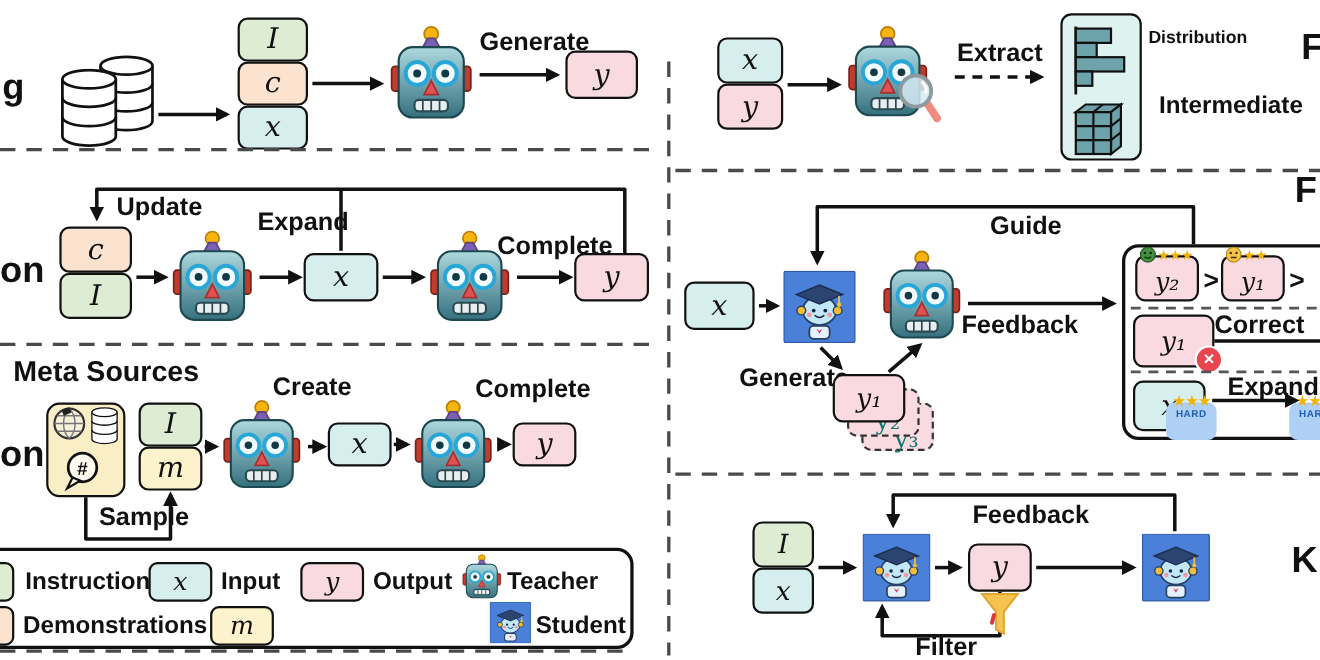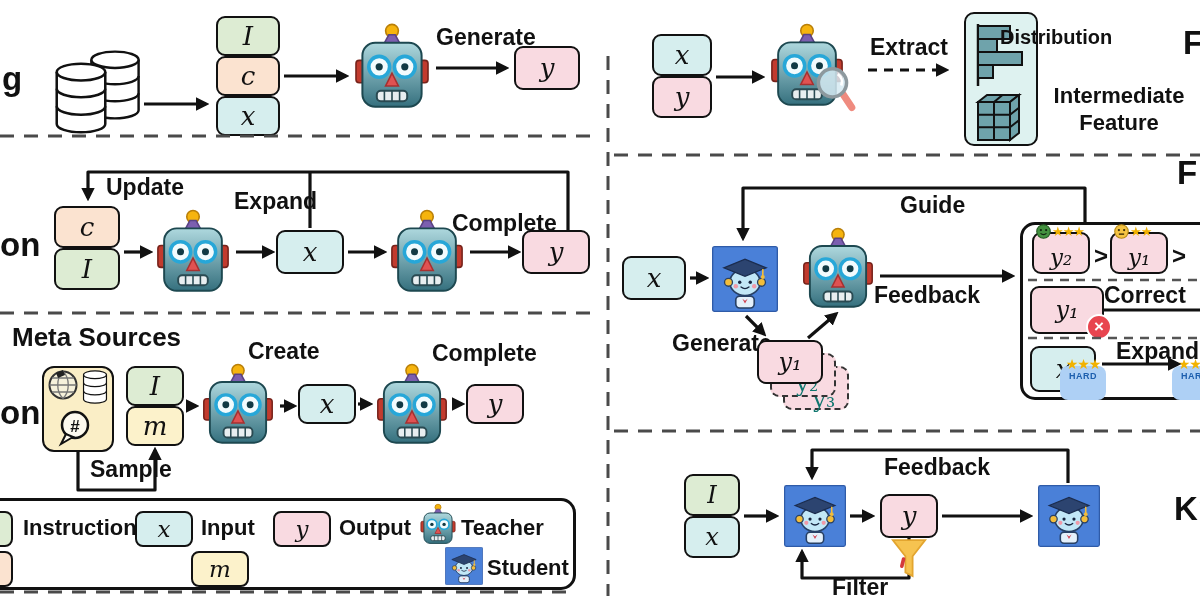--- a/index.html
+++ b/index.html
@@ -194,20 +194,21 @@
   <div class="leg" style="left:216px;top:14px">Input</div>
   <div class="sw bg-pink" style="left:288px;top:10px">
         <span class="mi" style="font-size:23px">y</span>
       </div>
   <div class="leg" style="left:354px;top:14px">Output</div>
   <svg style="position:absolute;left:434px;top:2px" width="38" height="42">
         <use href="#sym-teacher"></use>
       </svg>
   <div class="leg" style="left:476px;top:14px">Teacher</div>
   <div class="sw bg-peach" style="left:-30px;top:50px"></div>
+  <div class="leg" style="left:36px;top:54px">Demonstrations</div>
   <div class="sw bg-yellow" style="left:206px;top:50px">
         <span class="mi" style="font-size:23px">m</span>
       </div>
   <svg style="position:absolute;left:460px;top:46px" width="38" height="38">
         <use href="#sym-student"></use>
       </svg>
   <div class="leg" style="left:502px;top:54px">Student</div>
 </div>
 
 <div class="lbl edge" style="left:1183px;top:24px">F</div>
@@ -233,24 +234,23 @@
     <g transform="translate(12,88)" fill="#6fa3ab" stroke="#111" stroke-width="2">
       <path d="M0,0 L9,-7 L41,-7 L32,0 Z"></path>
           <path d="M24.5,-7 L16,0" fill="none"></path>
       <path d="M32,0 L41,-7 L41,31 L32,38 Z"></path>
           <path d="M32,12.7 L41,5.7 M32,25.3 L41,18.3" fill="none"></path>
       <rect x="0" y="0" width="32" height="38"></rect>
       <path d="M16,0 V38 M0,12.7 H32 M0,25.3 H32" fill="none"></path>
     </g>
   </svg>
 </div>
-<div class="lbl" style="left:1000px;top:26px;font-size:20px">Distribution</div>
+<div class="lbl" style="left:1044px;top:26px;font-size:16px">Distribution</div>
 <div class="lbl" style="left:1038px;top:82px;font-size:22px;width:162px;text-align:center;white-space:normal;line-height:27px">
   <div>Intermediate</div>
-  <div>Feature</div>
 </div>
 
 <div class="lbl edge" style="left:1177px;top:154px">F</div>
 <div class="lbl" style="left:900px;top:192px">Guide</div>
 <div class="box bg-teal" style="left:622px;top:256px;width:64px;height:44px">
       <span class="mi">x</span>
     </div>
 <svg class="robot" style="left:712px;top:246px" width="66" height="66">
       <use href="#sym-student"></use>
     </svg>

